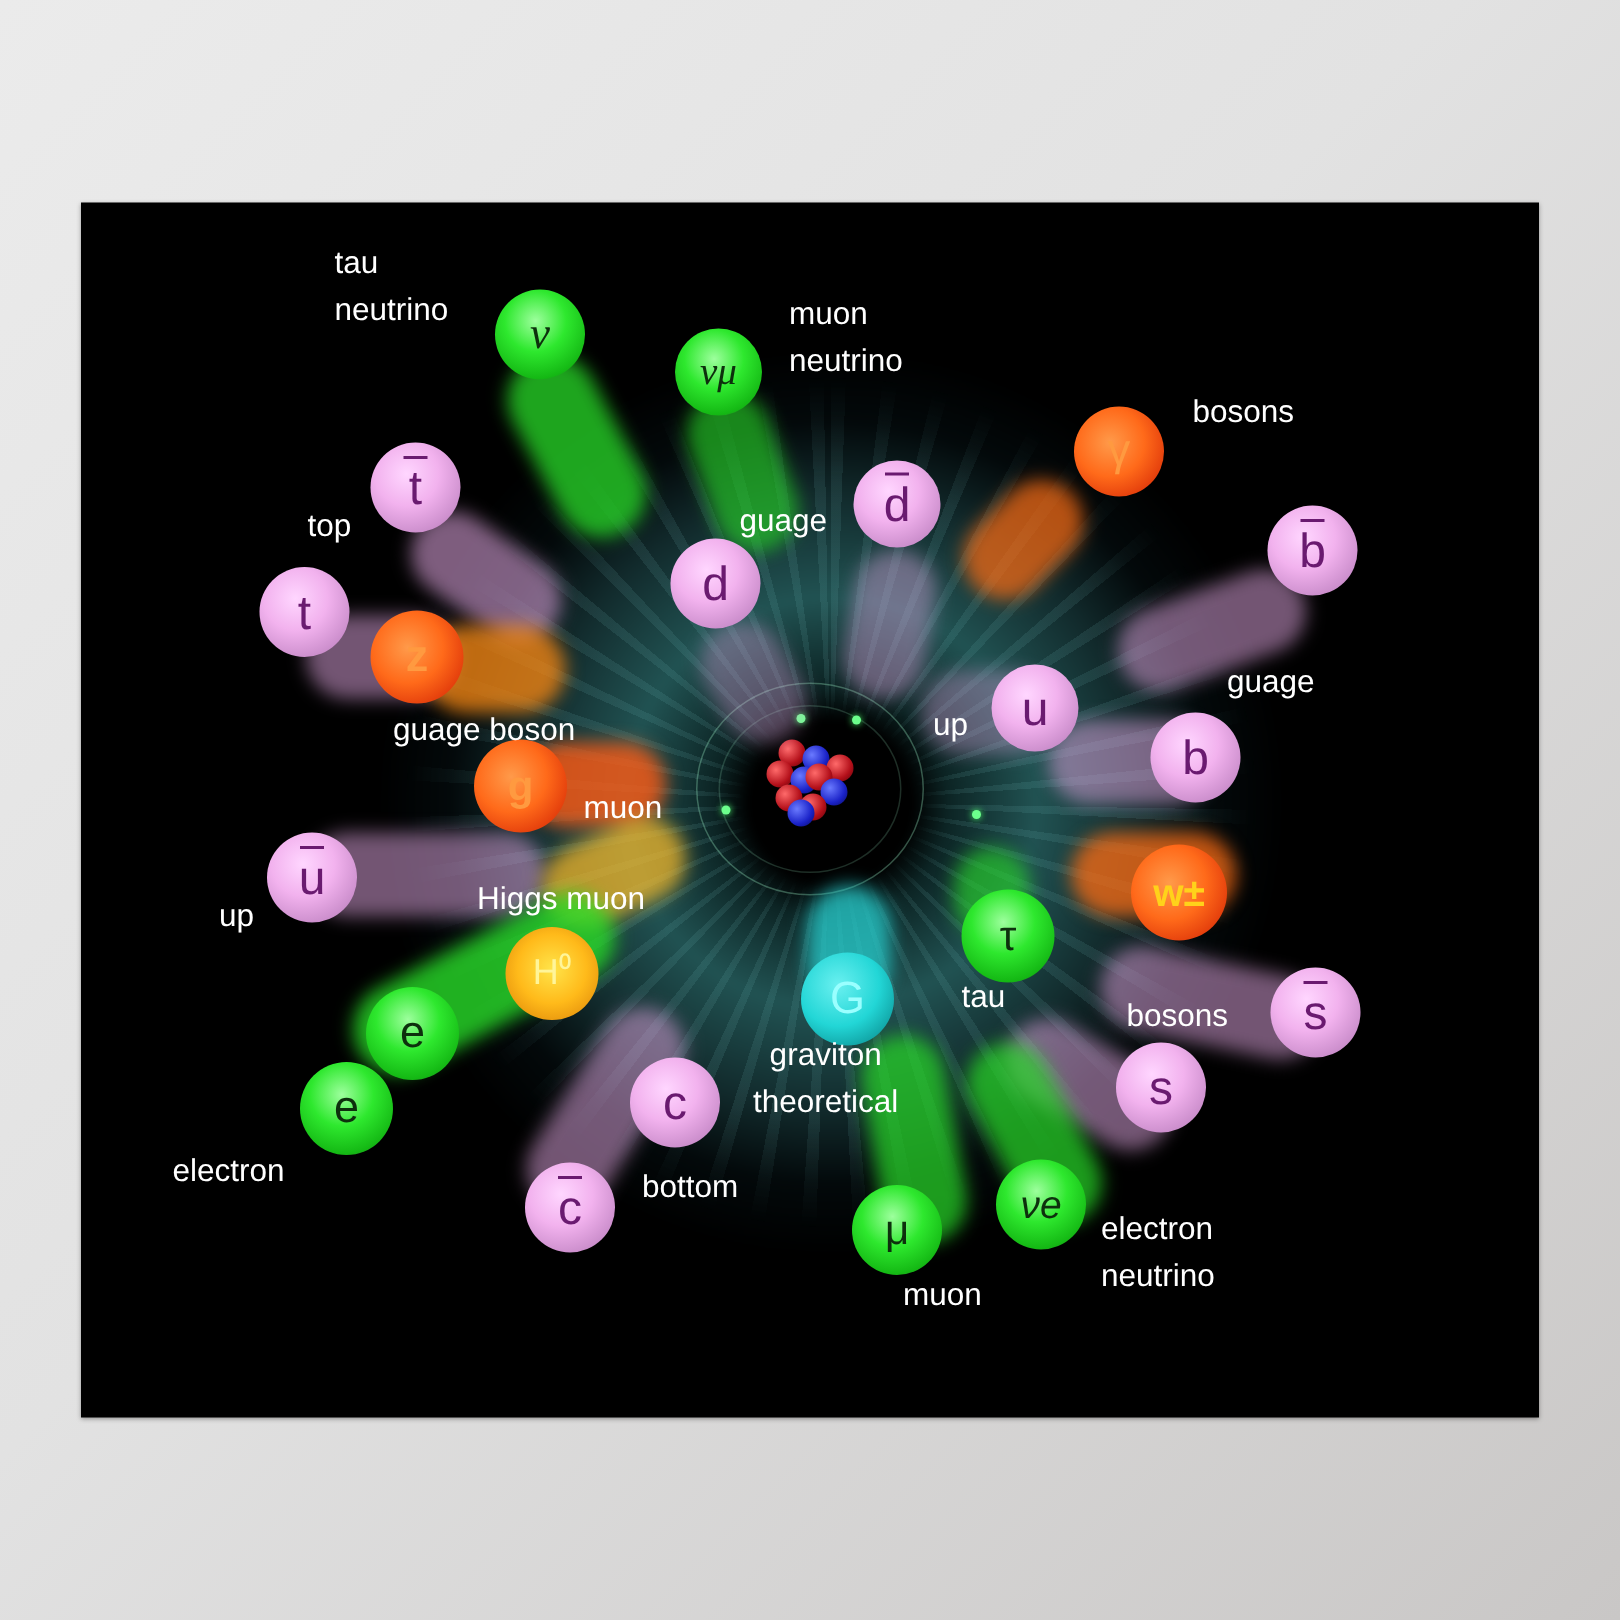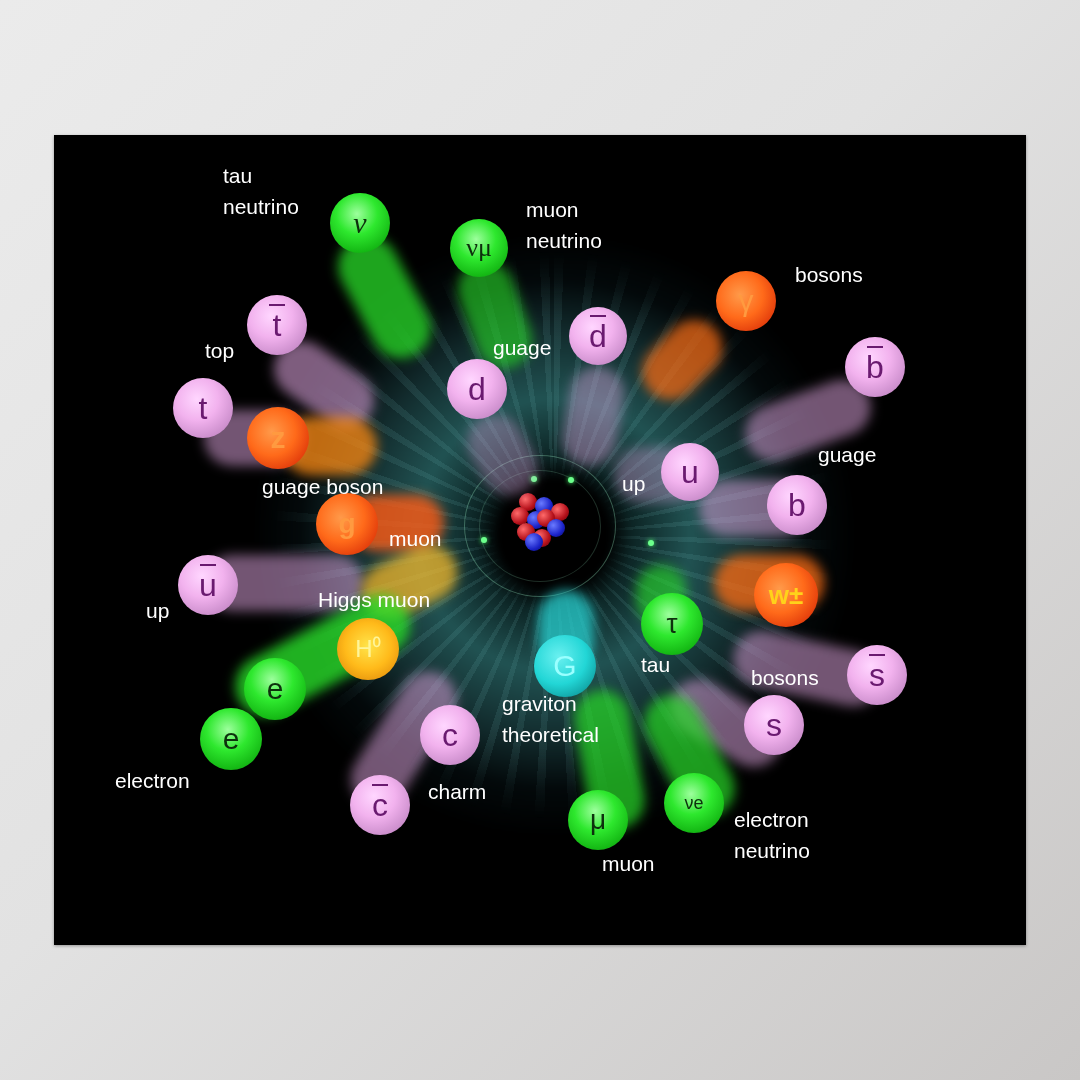--- a/index.html
+++ b/index.html
@@ -108,21 +108,21 @@
   <div class="trail" style="left:680px;top:490px;width:150px;height:56px;background:rgba(230,170,230,0.5);transform:rotate(12deg);"></div>
   <div class="trail" style="left:185px;top:535px;width:190px;height:60px;background:rgba(40,220,40,0.8);transform:rotate(-28deg);"></div>
   <div class="trail" style="left:620px;top:530px;width:120px;height:56px;background:rgba(230,170,230,0.5);transform:rotate(30deg);"></div>
   <div class="trail" style="left:310px;top:640px;width:150px;height:56px;background:rgba(230,170,230,0.5);transform:rotate(-58deg);"></div>
   <div class="trail" style="left:520px;top:555px;width:140px;height:56px;background:rgba(40,220,40,0.7);transform:rotate(80deg);transform-origin:28px 28px;"></div>
   <div class="trail" style="left:590px;top:560px;width:130px;height:56px;background:rgba(40,220,40,0.7);transform:rotate(62deg);transform-origin:28px 28px;"></div>
 
   <div class="ball lepton" style="left:276px;top:58px;width:60px;height:60px;font-size:30px;font-style:italic;font-family:'Liberation Serif',serif;">
     <span class="sym">ν</span>
   </div>
-  <div class="ball lepton" style="left:396px;top:84px;width:58px;height:58px;font-size:26px;font-family:'Liberation Serif',serif;">
+  <div class="ball lepton" style="left:396px;top:84px;width:58px;height:58px;font-size:26px;font-style:italic;font-family:'Liberation Serif',serif;">
     <span class="sym">νμ</span>
   </div>
   <div class="ball boson" style="left:662px;top:136px;width:60px;height:60px;font-size:30px;">
     <span class="sym">γ</span>
   </div>
   <div class="ball quark" style="left:193px;top:160px;width:60px;height:60px;font-size:32px;">
     <span class="sym"><span class="bar"></span><span>t</span></span>
   </div>
   <div class="ball quark" style="left:515px;top:172px;width:58px;height:58px;font-size:32px;">
     <span class="sym"><span class="bar"></span><span>d</span></span>
@@ -177,21 +177,21 @@
   </div>
   <div class="ball quark" style="left:366px;top:570px;width:60px;height:60px;font-size:32px;">
     <span class="sym">c</span>
   </div>
   <div class="ball quark" style="left:296px;top:640px;width:60px;height:60px;font-size:32px;">
     <span class="sym"><span class="bar"></span><span>c</span></span>
   </div>
   <div class="ball lepton" style="left:514px;top:655px;width:60px;height:60px;font-size:28px;">
     <span class="sym">μ</span>
   </div>
-  <div class="ball lepton" style="left:610px;top:638px;width:60px;height:60px;font-size:18px;">
+  <div class="ball lepton" style="left:610px;top:638px;width:60px;height:60px;font-size:26px;font-style:italic;">
     <span class="sym">νe</span>
   </div>
 
   <div class="label" style="left:169px;top:25px;">
     <div>tau</div>
     <div>neutrino</div>
   </div>
   <div class="label" style="left:472px;top:59px;">
     <div>muon</div>
     <div>neutrino</div>
@@ -200,25 +200,25 @@
   <div class="label" style="left:151px;top:200px;">top</div>
   <div class="label" style="left:439px;top:197px;">guage</div>
   <div class="label" style="left:764px;top:304px;">guage</div>
   <div class="label" style="left:568px;top:333px;">up</div>
   <div class="label" style="left:208px;top:336px;">guage boson</div>
   <div class="label" style="left:335px;top:388px;">muon</div>
   <div class="label" style="left:92px;top:460px;">up</div>
   <div class="label" style="left:264px;top:449px;">Higgs muon</div>
   <div class="label" style="left:587px;top:514px;">tau</div>
   <div class="label" style="left:697px;top:527px;">bosons</div>
-  <div class="label" style="left:448px;top:553px;text-align:left;">
+  <div class="label" style="left:448px;top:553px;text-align:center;">
     <div>graviton</div>
     <div>theoretical</div>
   </div>
   <div class="label" style="left:61px;top:630px;">electron</div>
-  <div class="label" style="left:374px;top:641px;">charm</div>
+  <div class="label" style="left:374px;top:641px;">bottom</div>
   <div class="label" style="left:680px;top:669px;">
     <div>electron</div>
     <div>neutrino</div>
   </div>
   <div class="label" style="left:548px;top:713px;">muon</div>
 
 </div>
 
 </body></html>

